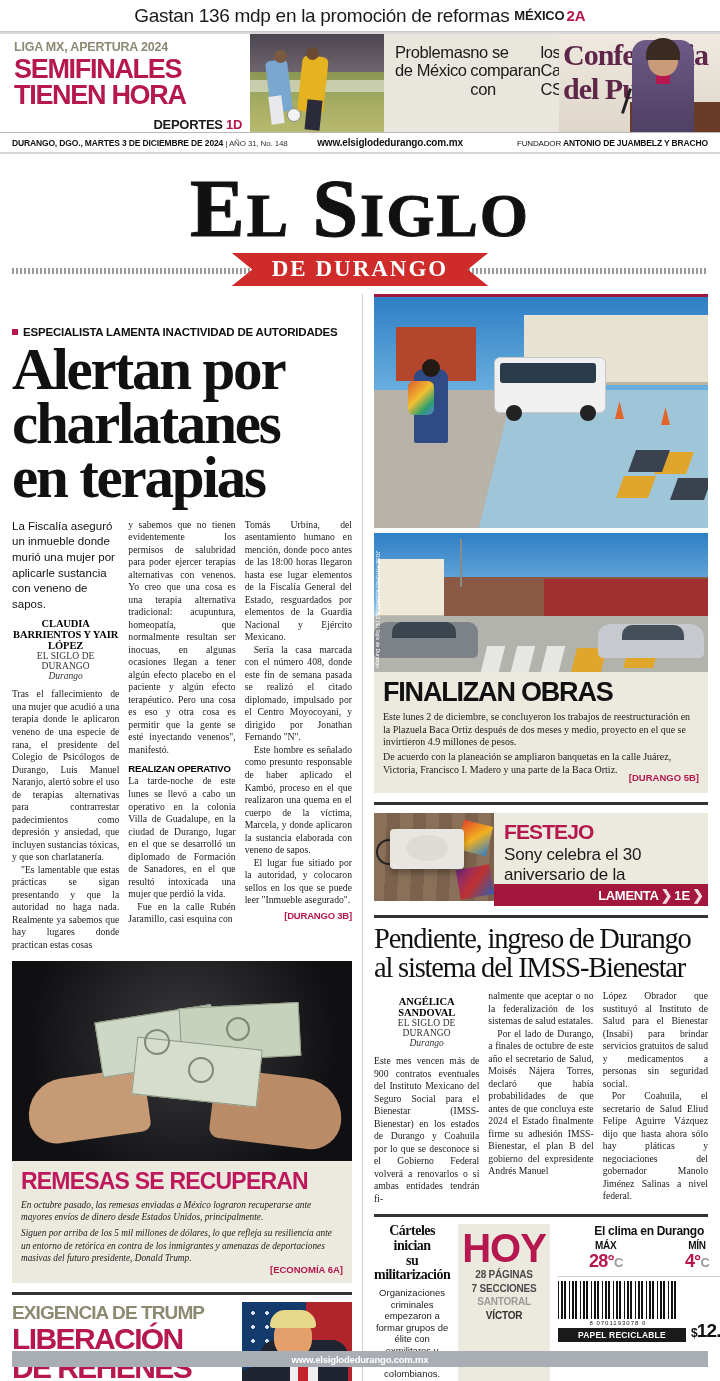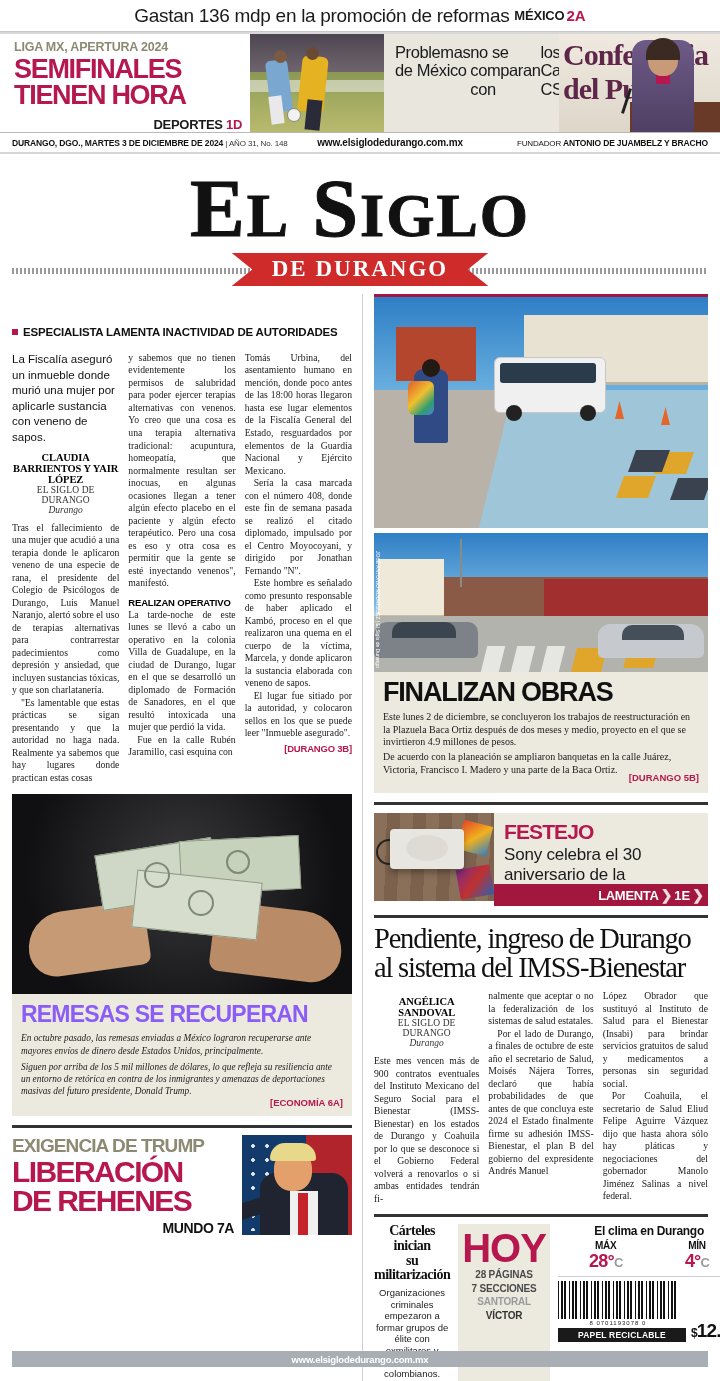--- a/index.html
+++ b/index.html
@@ -206,21 +206,21 @@
   .rem-photo .bg { position:absolute; inset:0; background:radial-gradient(circle at 50% 40%, #3a3a3c 0%, #101012 75%);}
   .rem-photo .hand1{ position:absolute; left:16px; bottom:22px; width:120px; height:64px; background:#c59a74; border-radius:40px 14px 10px 30px; transform:rotate(-8deg);}
   .rem-photo .hand2{ position:absolute; right:10px; bottom:16px; width:130px; height:70px; background:#b98b66; border-radius:14px 40px 30px 10px; transform:rotate(7deg);}
   .rem-photo .bill1{ position:absolute; left:86px; top:52px; width:118px; height:56px; background:#cfd8c6; border:1px solid #8e9a85; transform:rotate(-9deg);}
   .rem-photo .bill2{ position:absolute; left:122px; top:82px; width:126px; height:58px; background:#d7ddcc; border:1px solid #8e9a85; transform:rotate(6deg);}
   .rem-photo .bill3{ position:absolute; left:168px; top:44px; width:120px; height:54px; background:#c7d2bd; border:1px solid #8e9a85; transform:rotate(-3deg);}
   .rem-photo .o1 { position:absolute; left:132px; top:68px; width:26px;height:26px;border-radius:50%;border:2px solid #7e8a76; transform:rotate(-9deg);}
   .rem-photo .o2 { position:absolute; left:176px; top:96px; width:26px;height:26px;border-radius:50%;border:2px solid #7e8a76;}
   .rem-photo .o3 { position:absolute; left:214px; top:56px; width:24px;height:24px;border-radius:50%;border:2px solid #7e8a76;}
   .rem-cap { background:#eceadf; padding:7px 9px 8px 9px;}
-  .rem-head { font-family:"Liberation Sans", sans-serif; font-weight:800; font-size:23px; letter-spacing:-0.8px; color:#8b5cf6;}
+  .rem-head { font-family:"Liberation Sans", sans-serif; font-weight:800; font-size:23px; letter-spacing:-0.8px; color:#be185d;}
   .rem-txt { font-family:"Liberation Serif", serif; font-style:italic; font-size:9.3px; line-height:1.3; margin-top:4px; color:#1a1a1a;}
   .rem-ref { text-align:right; font-family:"Liberation Sans", sans-serif; font-weight:800; font-size:9.5px; color:#b5174e;}
 
   
   .trump { margin-top:9px; border-top:3px solid #333; padding-top:7px; display:flex; }
   .trump-left { width:222px;}
   .trump-kicker { font-family:"Liberation Sans", sans-serif; font-weight:800; font-size:19px; color:#8c8a72; letter-spacing:-0.9px;}
   .trump-h { font-family:"Liberation Sans", sans-serif; font-weight:800; font-size:30px; color:#b5174e; letter-spacing:-1.6px; line-height:0.98;}
   .trump-sec { text-align:right; font-weight:800; font-size:14px; color:#111; letter-spacing:-0.4px; margin-top:4px;}
   .trump-photo { flex:1; height:100px; position:relative; overflow:hidden; margin-left:8px;}
@@ -353,20 +353,25 @@
   </div>
 
   <div class="main">
 
     <div class="col-left">
 
       <div class="kicker">
         <span class="sq"></span><span>ESPECIALISTA LAMENTA INACTIVIDAD DE AUTORIDADES</span>
       </div>
 
+      <div class="lead-head">
+        <div>Alertan por</div>
+        <div>charlatanes</div>
+        <div>en terapias</div>
+      </div>
 
       <div class="lead-cols">
         <div class="lc lc1">
           <div class="sum">La Fiscalía aseguró un inmueble donde murió una mujer por aplicarle sustancia con veneno de sapos.</div>
           <div class="byline">CLAUDIA BARRIENTOS Y YAIR LÓPEZ</div>
           <div class="byline2">EL SIGLO DE DURANGO</div>
           <div class="byline3">Durango</div>
           <div class="body">
             <p class="first">Tras el fallecimiento de una mujer que acudió a una terapia donde le aplicaron veneno de una especie de rana, el presidente del Colegio de Psicólogos de Durango, Luis Manuel Naranjo, alertó sobre el uso de terapias alternativas para contrarrestar padecimientos como depresión y ansiedad, que incluyen sustancias tóxicas, y que son charlatanería.</p>
             <p>"Es lamentable que estas prácticas se sigan presentando y que la autoridad no haga nada. Realmente ya sabemos que hay lugares donde practican estas cosas</p>

